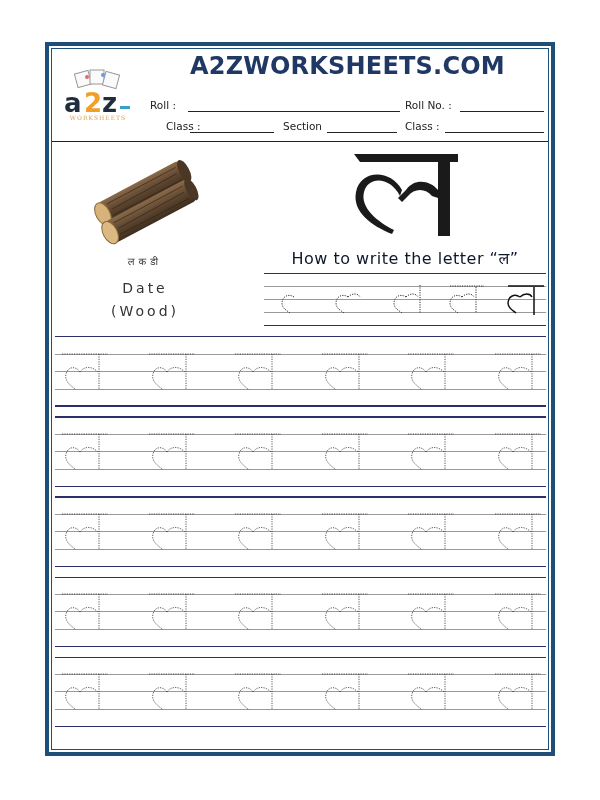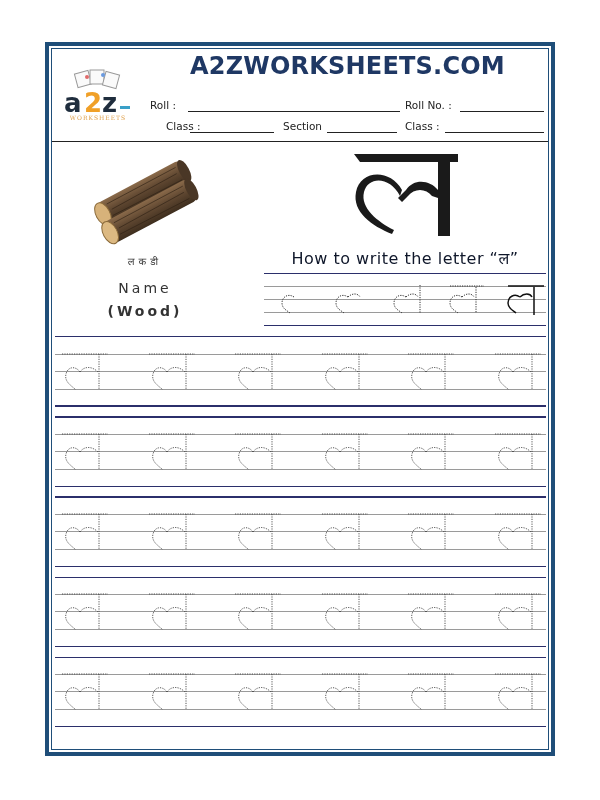--- a/index.html
+++ b/index.html
@@ -86,22 +86,22 @@
       <ellipse cx="112" cy="62" rx="5" ry="12" fill="#4a3726"></ellipse>
       <path d="M28 55 L106 55 M30 62 L104 61 M28 68 L106 69" stroke="#2e2114" stroke-width="0.8" opacity="0.7"></path>
     </g>
   </svg>
 </div>
 
 <div class="word" style="top:254px; font-size:10px;">
   
   <span style="letter-spacing:4px;">लकडी</span>
 </div>
-<div class="word" style="top:280px; font-size:14px; letter-spacing:3px;">Name</div>
-<div class="word" style="top:303px; font-size:14px; letter-spacing:3px;font-weight:bold;">(Wood)</div>
+<div class="word" style="top:280px; font-size:14px; letter-spacing:3px;">Date</div>
+<div class="word" style="top:303px; font-size:14px; letter-spacing:3px;">(Wood)</div>
 
 <div class="big-letter">
   <svg width="110" height="90" viewBox="0 0 110 90">
     <path d="M4 4 L108 4 L108 12 L10 12 Z" fill="#1a1a1a"></path>
     <path d="M88 12 L100 12 L100 86 L88 86 Z" fill="#1a1a1a"></path>
     <path d="M88 40 C80 30 64 28 56 40 L48 48 L52 52 L58 46 C64 38 76 38 82 46 L88 48 Z" fill="#1a1a1a"></path>
     <path d="M50 46 C40 26 18 26 14 42 C10 58 28 72 44 80 L42 84 C22 76 2 62 6 42 C10 20 40 18 52 40 Z" fill="#1a1a1a"></path>
   </svg>
 </div>
 

